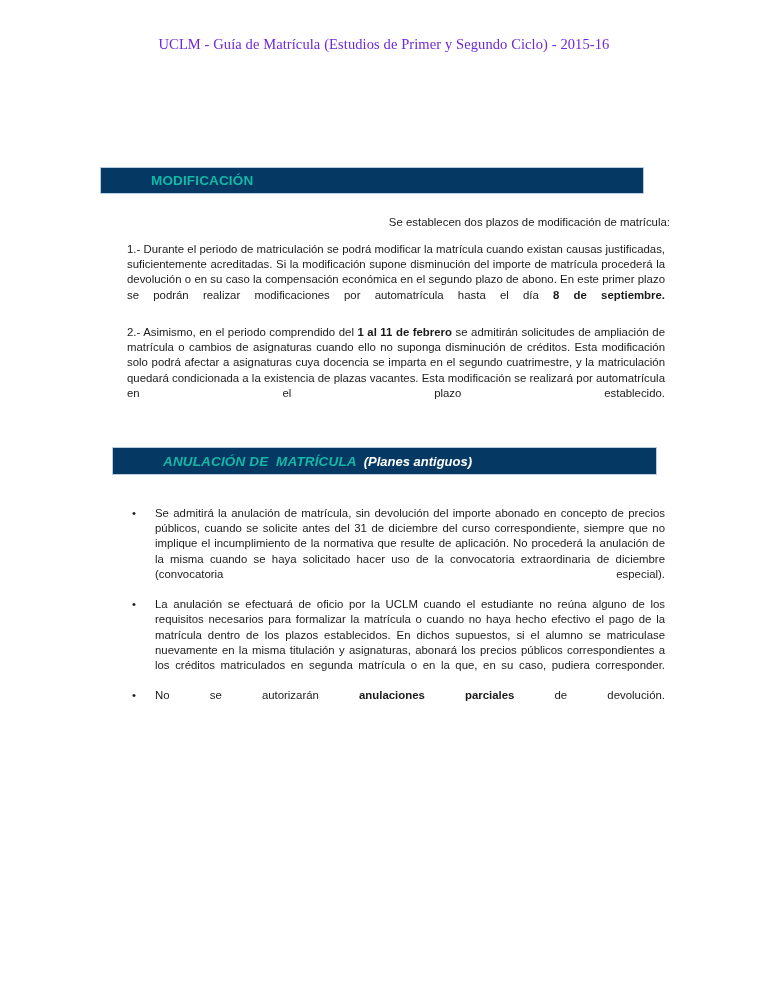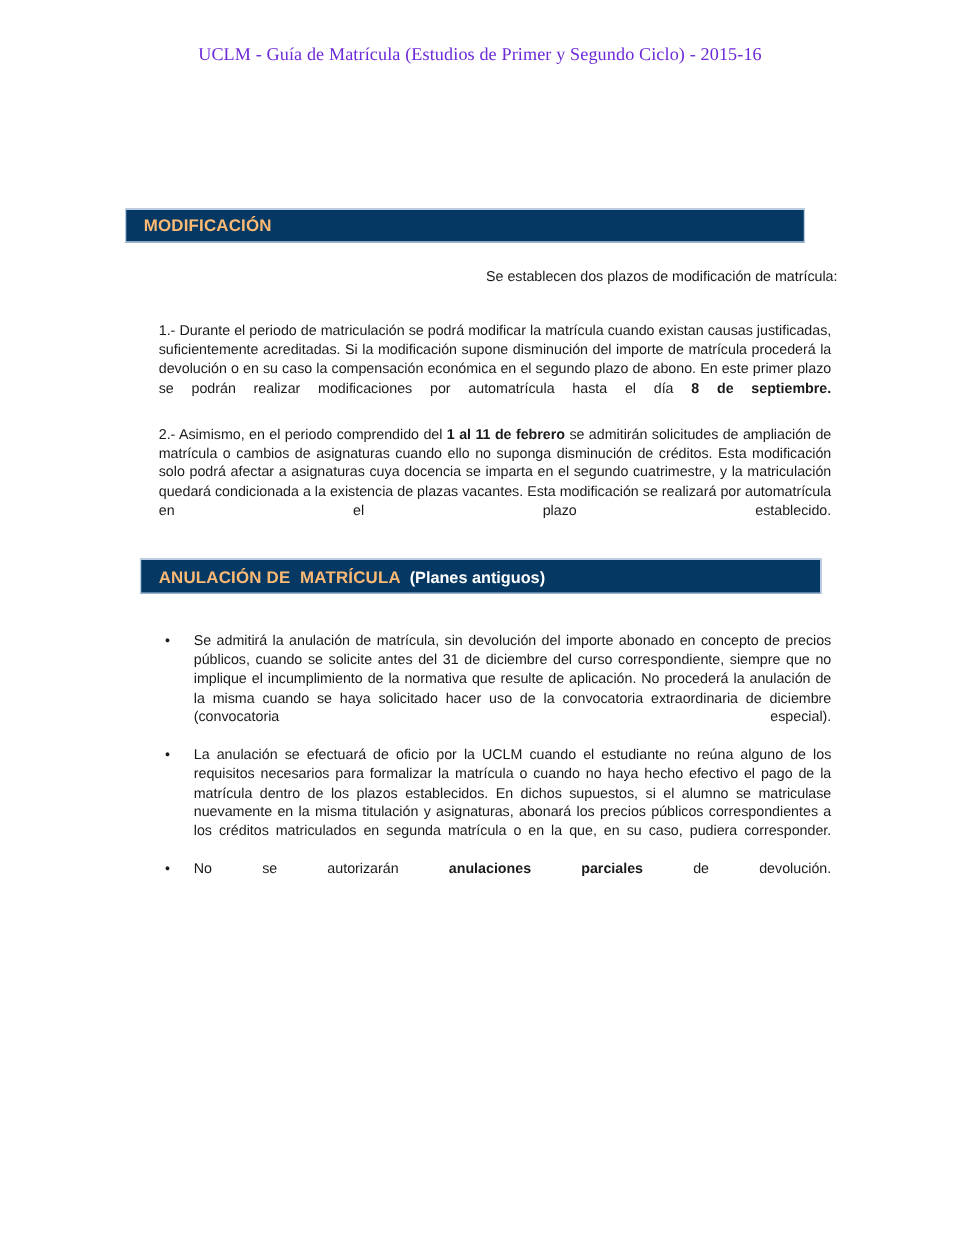--- a/index.html
+++ b/index.html
@@ -53,64 +53,65 @@
   .section-bar {
     position: absolute;
     background: #053863;
     border: 1px solid #b8cce4;
     box-sizing: border-box;
     display: flex;
     align-items: center;
     padding-left: 14px;
   }
   .section-bar .bar-label {
-    color: #fdba74;
+    color: #14b8a6;
     font-size: 13.5px;
     font-weight: bold;
     letter-spacing: 0.15px;
     white-space: pre;
+    margin-left: 36px;
   }
   .section-bar .bar-sub {
     color: #ffffff;
     font-size: 13px;
     font-weight: bold;
     white-space: pre;
     text-align: right;
   }
 
   #bar-modificacion {
     left: 100px;
     top: 167px;
     width: 544px;
     height: 27px;
   }
   #bar-anulacion {
     left: 112px;
     top: 447px;
     width: 545px;
     height: 28px;
+    font-style: italic;
   }
 
   
   .body-text {
     position: absolute;
     font-size: 11.4px;
     line-height: 15.2px;
     color: #1a1a1a;
   }
   .intro-line {
     left: 110px;
     top: 215px;
     width: 560px;
     text-align: right;
   }
   .para {
     text-align: justify;
     text-justify: inter-word;
-    margin-top: 16px;
   }
   #para-1 {
     left: 127px;
     top: 242px;
     width: 538px;
   }
   #para-2 {
     left: 127px;
     top: 325px;
     width: 538px;

